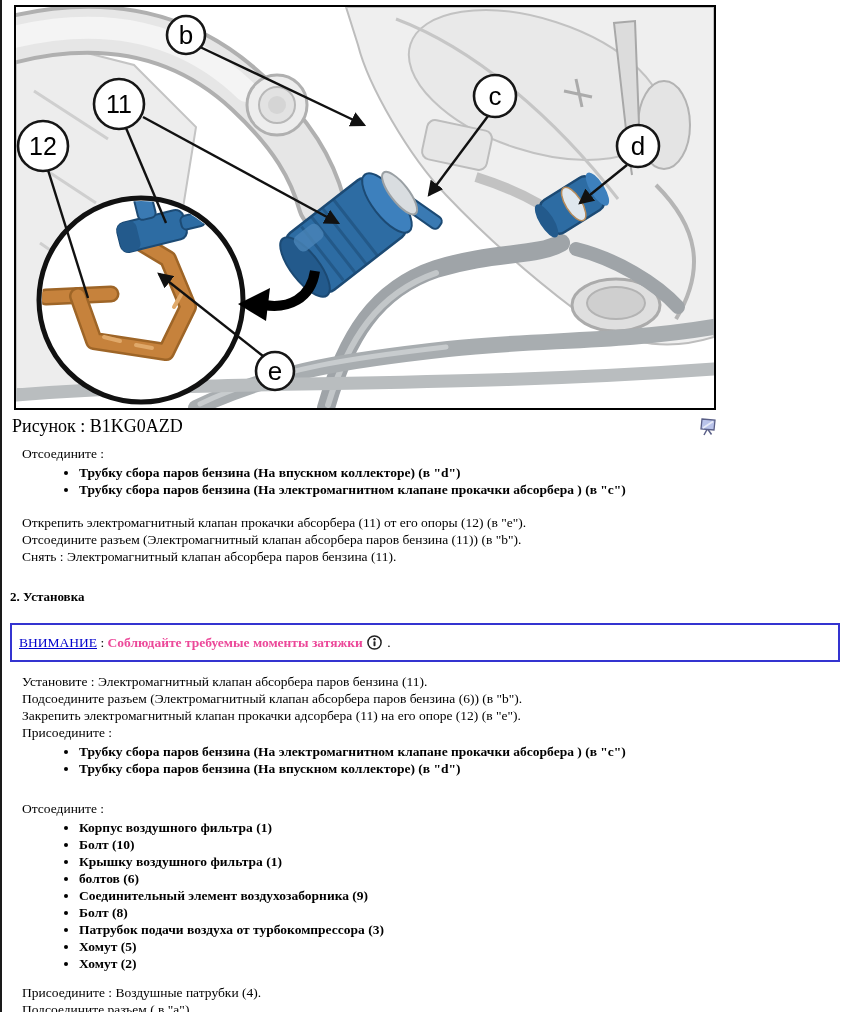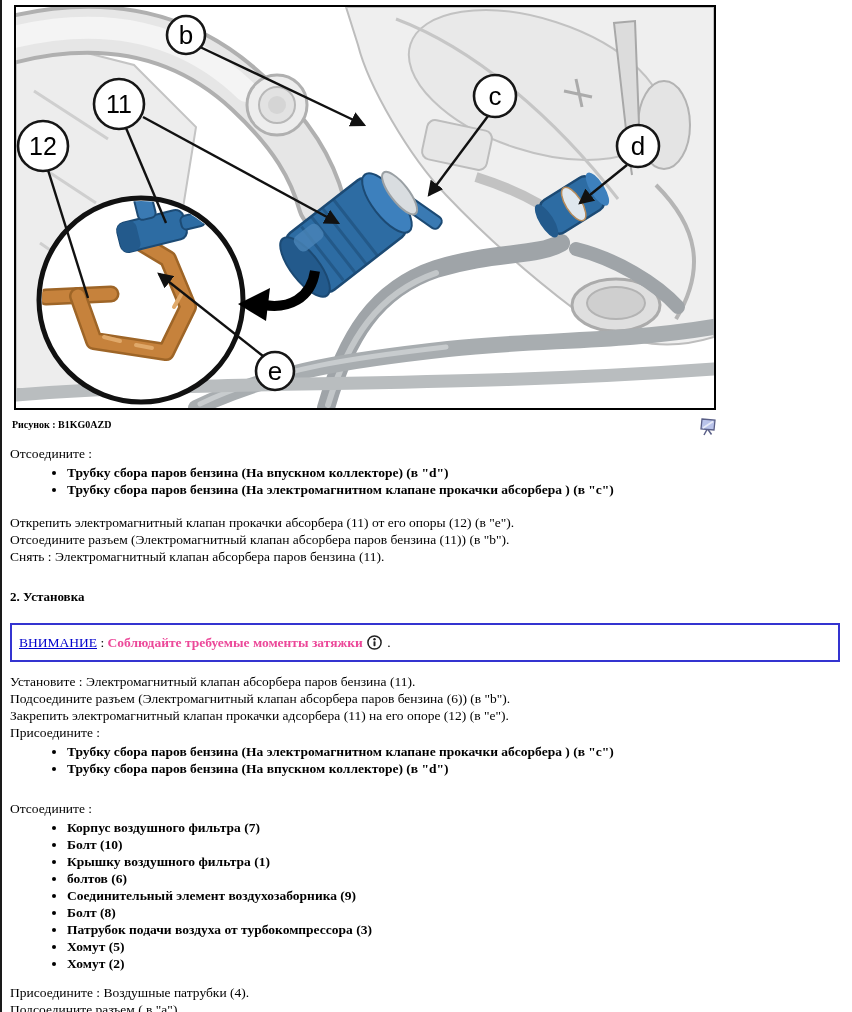--- a/index.html
+++ b/index.html
@@ -8,25 +8,25 @@
     font-family:"Liberation Serif",serif;font-size:13.5px;color:#000;
   }
   .page-rule{position:absolute;left:0;top:0;width:2px;height:1012px;background:#1a1a1a;}
   
   .figure-frame{
     position:absolute;left:14px;top:5px;width:702px;height:405px;
     border:2px solid #000;box-sizing:border-box;background:#fff;
   }
   .figure-frame svg{display:block;width:100%;height:100%;}
   .caption-row{position:absolute;left:12px;top:416px;width:828px;height:22px;}
-  .caption{font-size:10px;font-weight:bold;}
+  .caption{font-size:18px;}
   .figure-icon{position:absolute;right:122px;top:0;width:20px;height:20px;cursor:pointer;}
   
   .textcol{position:absolute;left:10px;top:445px;width:836px;}
-  .line{line-height:17px;}
+  .line{line-height:17px;margin-left:12px;}
   ul.blist{margin:2px 0 0 0;padding:0 0 0 57px;list-style:disc;font-weight:bold;}
   ul.blist li{line-height:17px;}
   .pgroup{margin-top:16px;}
   h2.install{font-size:13px;line-height:20px;margin:22px 0 0 0;font-weight:bold;}
   .warnbox{
     margin-top:16px;margin-right:6px;border:2px solid #3434d0;background:#fff;
     padding:8px 7px;line-height:19px;
   }
   .warn-label{color:#0000cc;font-weight:normal;text-decoration:underline;cursor:pointer;}
   .warn-sep{color:#000;}
@@ -202,21 +202,21 @@
     <div class="line">Закрепить электромагнитный клапан прокачки адсорбера (11) на его опоре (12) (в "e").</div>
     <div class="line">Присоедините :</div>
   </div>
   <ul class="blist">
     <li class="line">Трубку сбора паров бензина (На электромагнитном клапане прокачки абсорбера ) (в "c")</li>
     <li class="line">Трубку сбора паров бензина (На впускном коллекторе) (в "d")</li>
   </ul>
 
   <div class="line gap23">Отсоедините :</div>
   <ul class="blist">
-    <li class="line">Корпус воздушного фильтра (7)</li>
+    <li class="line">Корпус воздушного фильтра (1)</li>
     <li class="line">Болт (10)</li>
     <li class="line">Крышку воздушного фильтра (1)</li>
     <li class="line">болтов (6)</li>
     <li class="line">Соединительный элемент воздухозаборника (9)</li>
     <li class="line">Болт (8)</li>
     <li class="line">Патрубок подачи воздуха от турбокомпрессора (3)</li>
     <li class="line">Хомут (5)</li>
     <li class="line">Хомут (2)</li>
   </ul>
 

